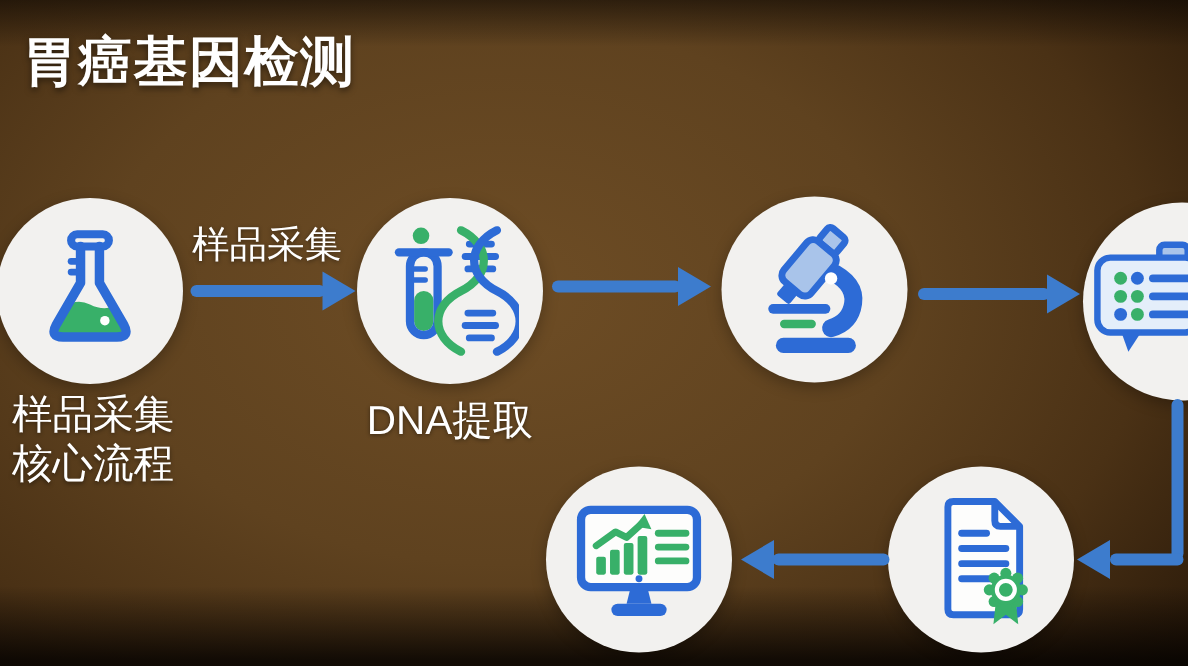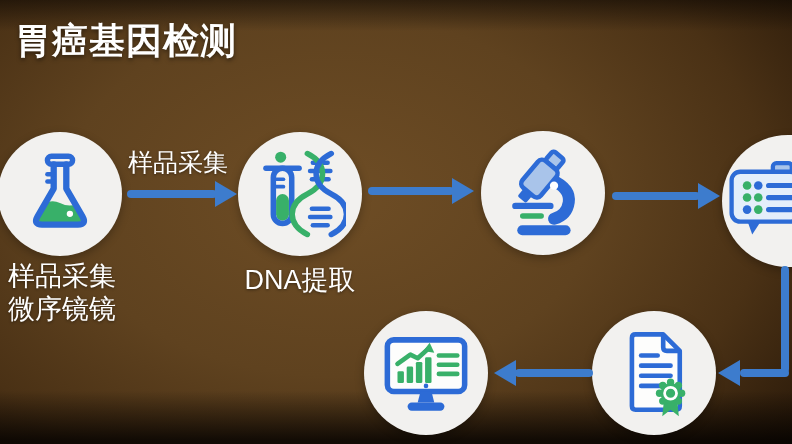--- a/index.html
+++ b/index.html
@@ -57,21 +57,21 @@
         <circle cx="61" cy="72" r="3.5" fill="#fff"></circle>
         <path d="M43 17 L43 44 L25 75 Q20 84 30 84 L70 84 Q80 84 75 75 L57 44 L57 17" fill="none" stroke="var(--blue)" stroke-width="7" stroke-linejoin="round" stroke-linecap="round"></path>
         <rect x="36" y="8" width="28" height="9" rx="4.5" fill="none" stroke="var(--blue)" stroke-width="6"></rect>
         <line x1="36" y1="28" x2="43" y2="28" stroke="var(--blue)" stroke-width="5" stroke-linecap="round"></line>
         <line x1="36" y1="36" x2="43" y2="36" stroke="var(--blue)" stroke-width="5" stroke-linecap="round"></line>
       </svg>
     </span>
   </div>
   <div class="node-label" style="left:8px;top:260px;">
     <div>样品采集</div>
-    <div>微序镜镜</div>
+    <div>核心流程</div>
   </div>
 
   <div class="node" style="left:238px;top:132px;width:124px;height:124px;">
     <span>
       <svg width="92" height="92" viewBox="0 0 100 100">
         <circle cx="29" cy="10" r="6" fill="var(--green)"></circle>
         <rect x="24" y="50" width="14" height="29" rx="7" fill="var(--green)"></rect>
         <rect x="21" y="22" width="20" height="60" rx="10" fill="none" stroke="var(--blue)" stroke-width="6"></rect>
         <line x1="13" y1="22" x2="49" y2="22" stroke="var(--blue)" stroke-width="6" stroke-linecap="round"></line>
         <line x1="24" y1="34" x2="32" y2="34" stroke="var(--blue)" stroke-width="4" stroke-linecap="round"></line>

